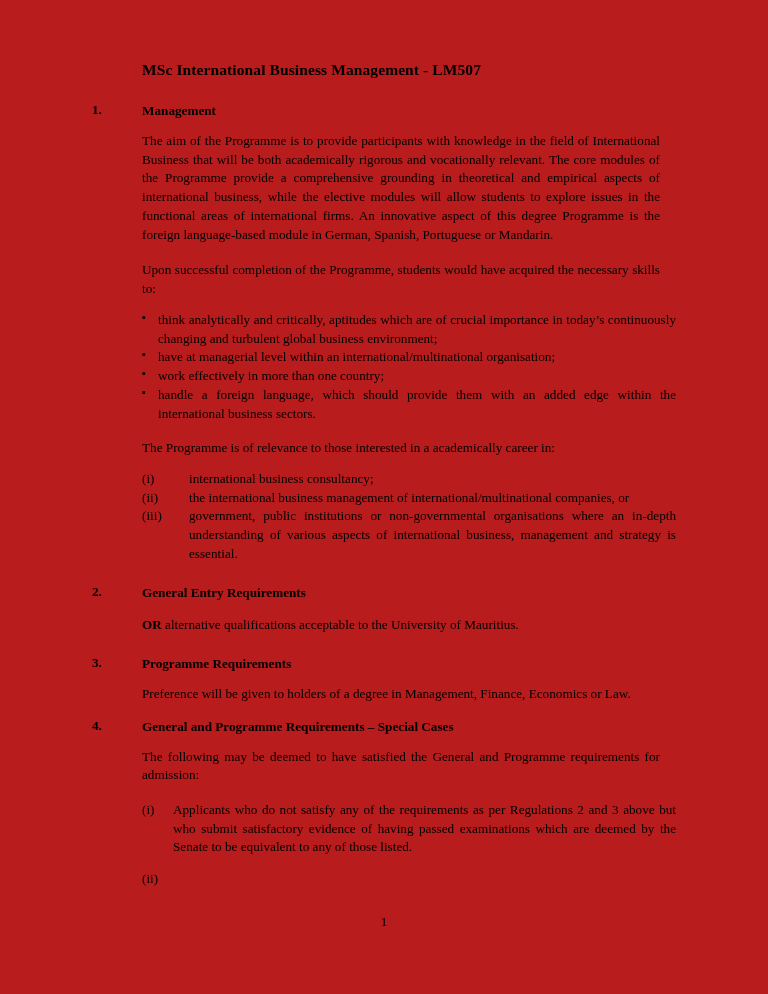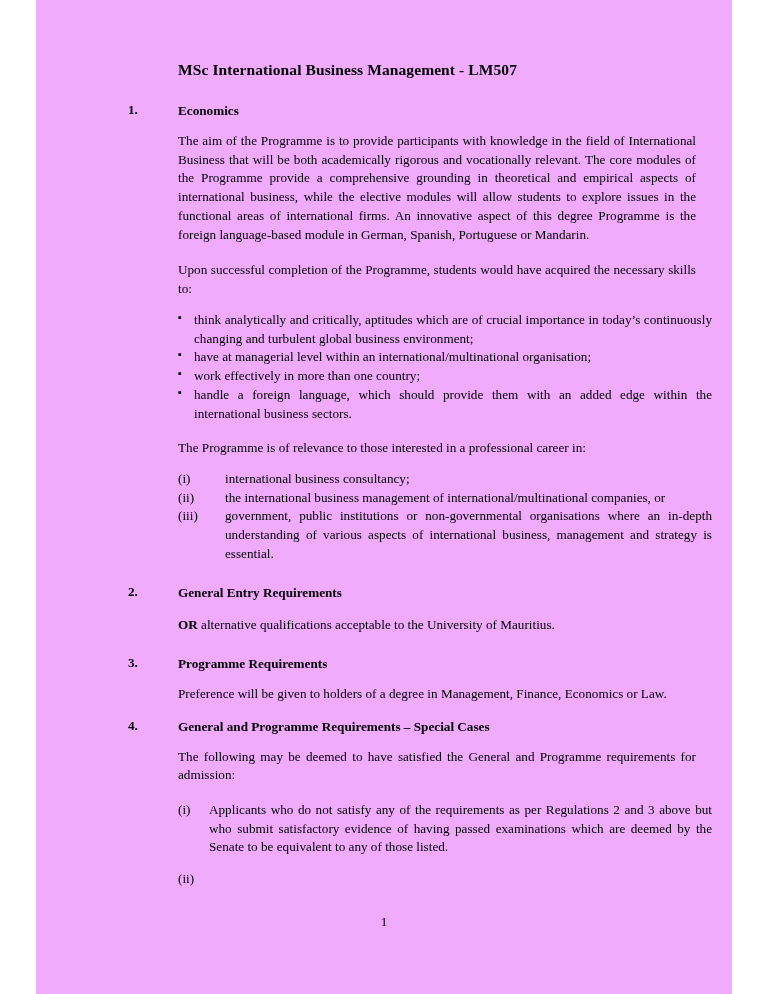--- a/index.html
+++ b/index.html
@@ -7,24 +7,24 @@
     margin: 0;
     padding: 0;
     background: #ffffff;
   }
   body {
     font-family: "Liberation Serif", "DejaVu Serif", serif;
     color: #000000;
   }
   .page {
     position: relative;
-    width: 696px;
+    width: 768px;
     height: 994px;
     margin: 0 auto;
-    background: #f0abfc;
+    background: #b91c1c;
     box-sizing: border-box;
     overflow: hidden;
   }
   .content {
     position: absolute;
     left: 92px;
     top: 60px;
     width: 584px;
   }
 
@@ -162,31 +162,31 @@
 </head>
 <body>
 
 <div class="page">
   <div class="content">
 
     <h1 class="doc-title">MSc International Business Management - LM507</h1>
 
     <div class="section">
       <div class="section-num">1.</div>
-      <h2 class="section-head">Economics</h2>
+      <h2 class="section-head">Management</h2>
       <div class="body-block">
         <p class="para">The aim of the Programme is to provide participants with knowledge in the field of International Business that will be both academically rigorous and vocationally relevant. The core modules of the Programme provide a comprehensive grounding in theoretical and empirical aspects of international business, while the elective modules will allow students to explore issues in the functional areas of international firms. An innovative aspect of this degree Programme is the foreign language-based module in German, Spanish, Portuguese or Mandarin.</p>
         <p class="para" style="margin-top:17px;">Upon successful completion of the Programme, students would have acquired the necessary skills to:</p>
         <ul class="sq-list">
           <li>think analytically and critically, aptitudes which are of crucial importance in today’s continuously changing and turbulent global business environment;</li>
           <li>have at managerial level within an international/multinational organisation;</li>
           <li>work effectively in more than one country;</li>
           <li>handle a foreign language, which should provide them with an added edge within the international business sectors.</li>
         </ul>
-        <p class="para" style="margin-top:16px;">The Programme is of relevance to those interested in a professional career in:</p>
+        <p class="para" style="margin-top:16px;">The Programme is of relevance to those interested in a academically career in:</p>
         <ol class="rm-list wide">
           <li>
             <span class="rm-mark">(i)</span>
             <span>international business consultancy;</span>
           </li>
           <li>
             <span class="rm-mark">(ii)</span>
             <span>the international business management of international/multinational companies, or</span>
           </li>
           <li>

